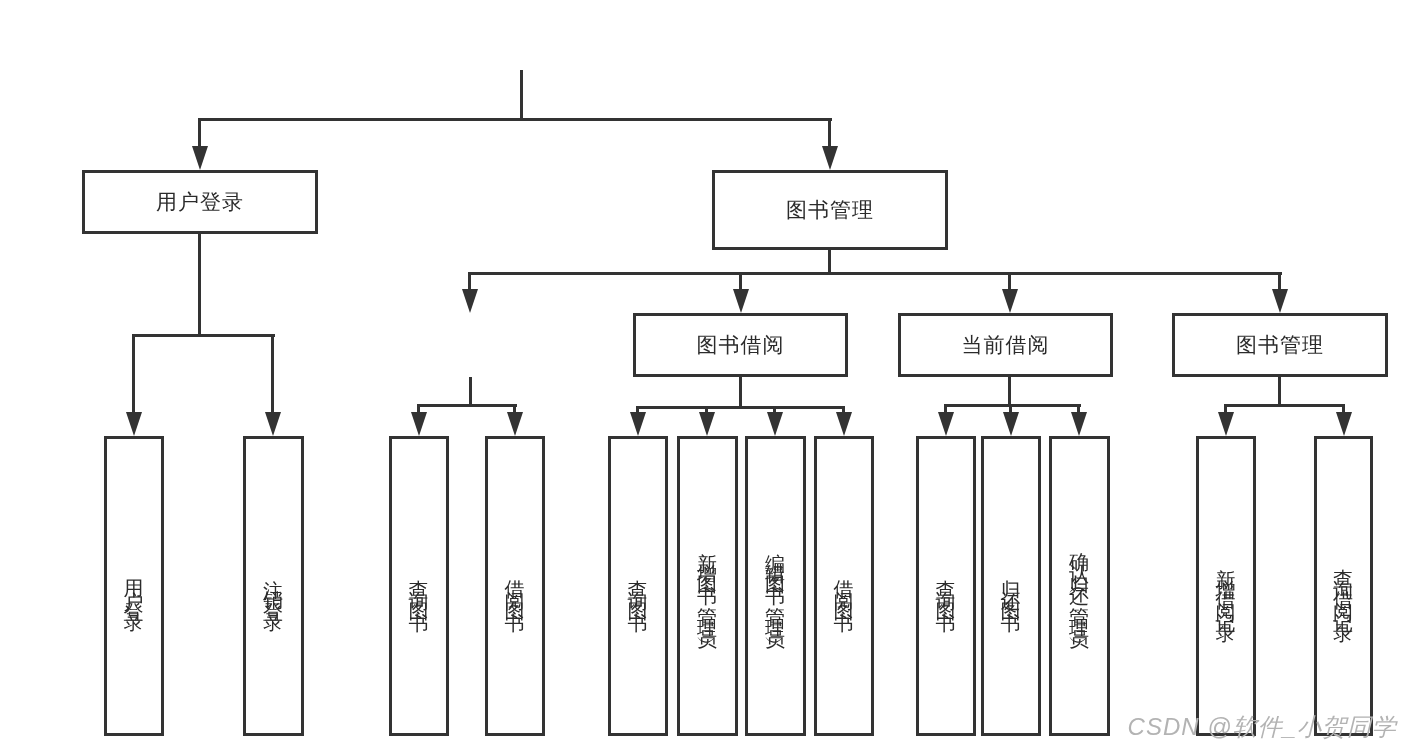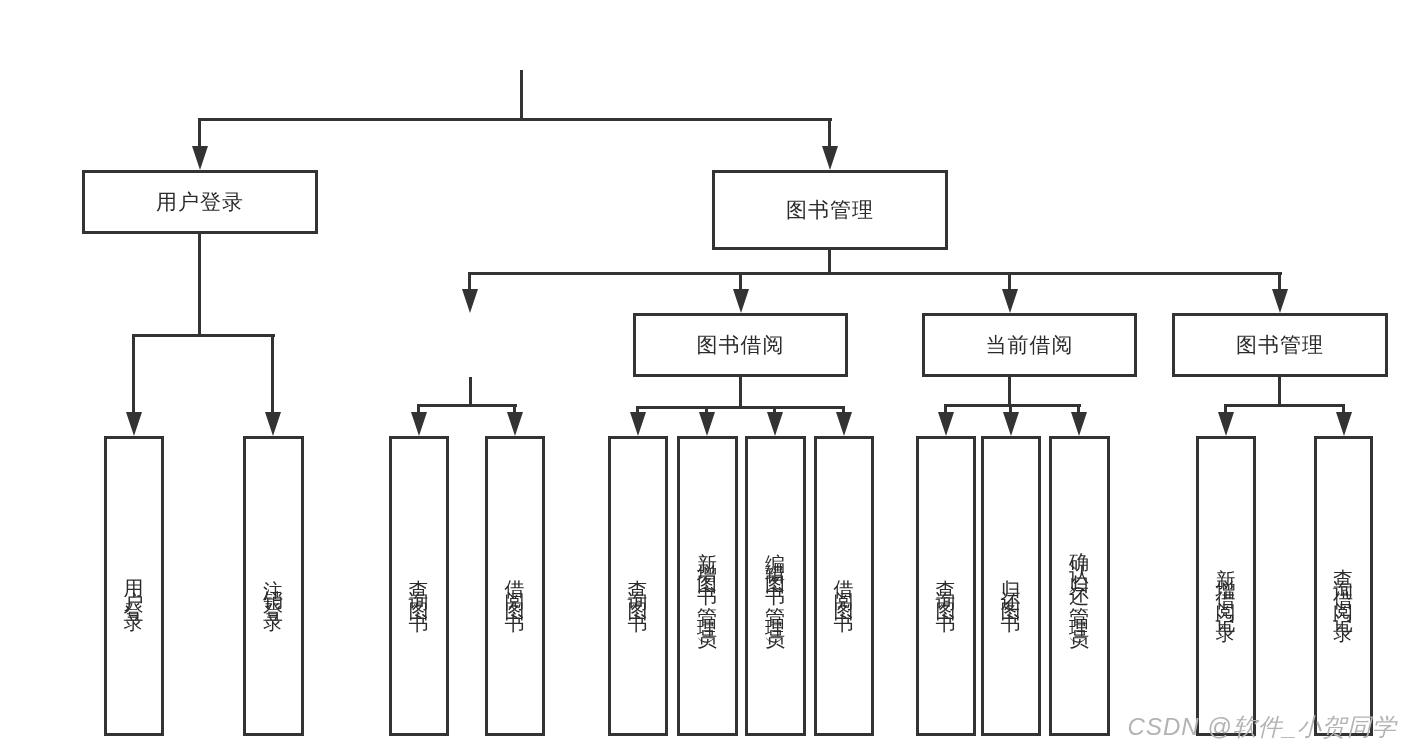--- a/index.html
+++ b/index.html
@@ -84,21 +84,21 @@
   <div class="v" style="left:739px;top:272px;height:19px;"></div>
   <div class="ar" style="left:733px;top:289px;"></div>
   <div class="v" style="left:1008px;top:272px;height:19px;"></div>
   <div class="ar" style="left:1002px;top:289px;"></div>
   <div class="v" style="left:1278px;top:272px;height:19px;"></div>
   <div class="ar" style="left:1272px;top:289px;"></div>
 
   <div class="box" style="left:633px;top:313px;width:215px;height:64px;align-items:center;">
     <span>图书借阅</span>
   </div>
-  <div class="box" style="left:922px;top:313px;width:215px;height:64px;">
+  <div class="box" style="left:898px;top:313px;width:215px;height:64px;">
     <span>当前借阅</span>
   </div>
   <div class="box" style="left:1172px;top:313px;width:216px;height:64px;">
     <span>图书管理</span>
   </div>
 
   <div class="v" style="left:469px;top:377px;height:27px;"></div>
   <div class="h" style="left:417px;top:404px;width:100px;"></div>
   <div class="v" style="left:417px;top:404px;height:10px;"></div>
   <div class="ar" style="left:411px;top:412px;"></div>

